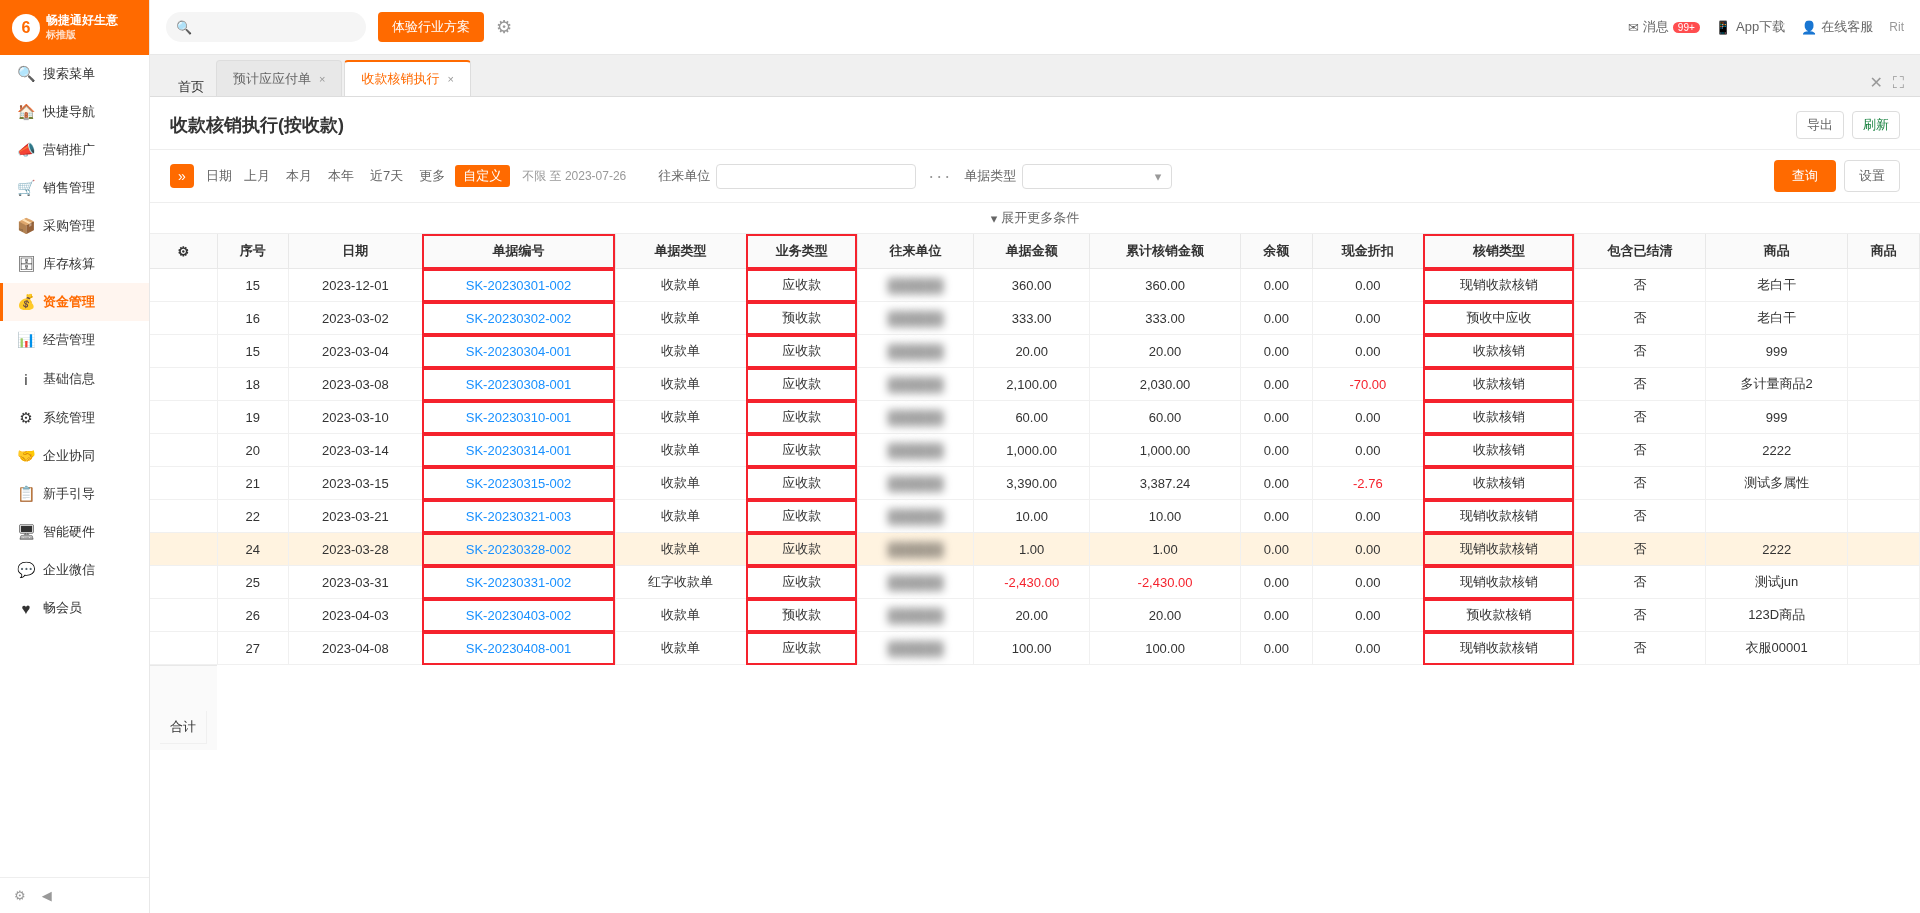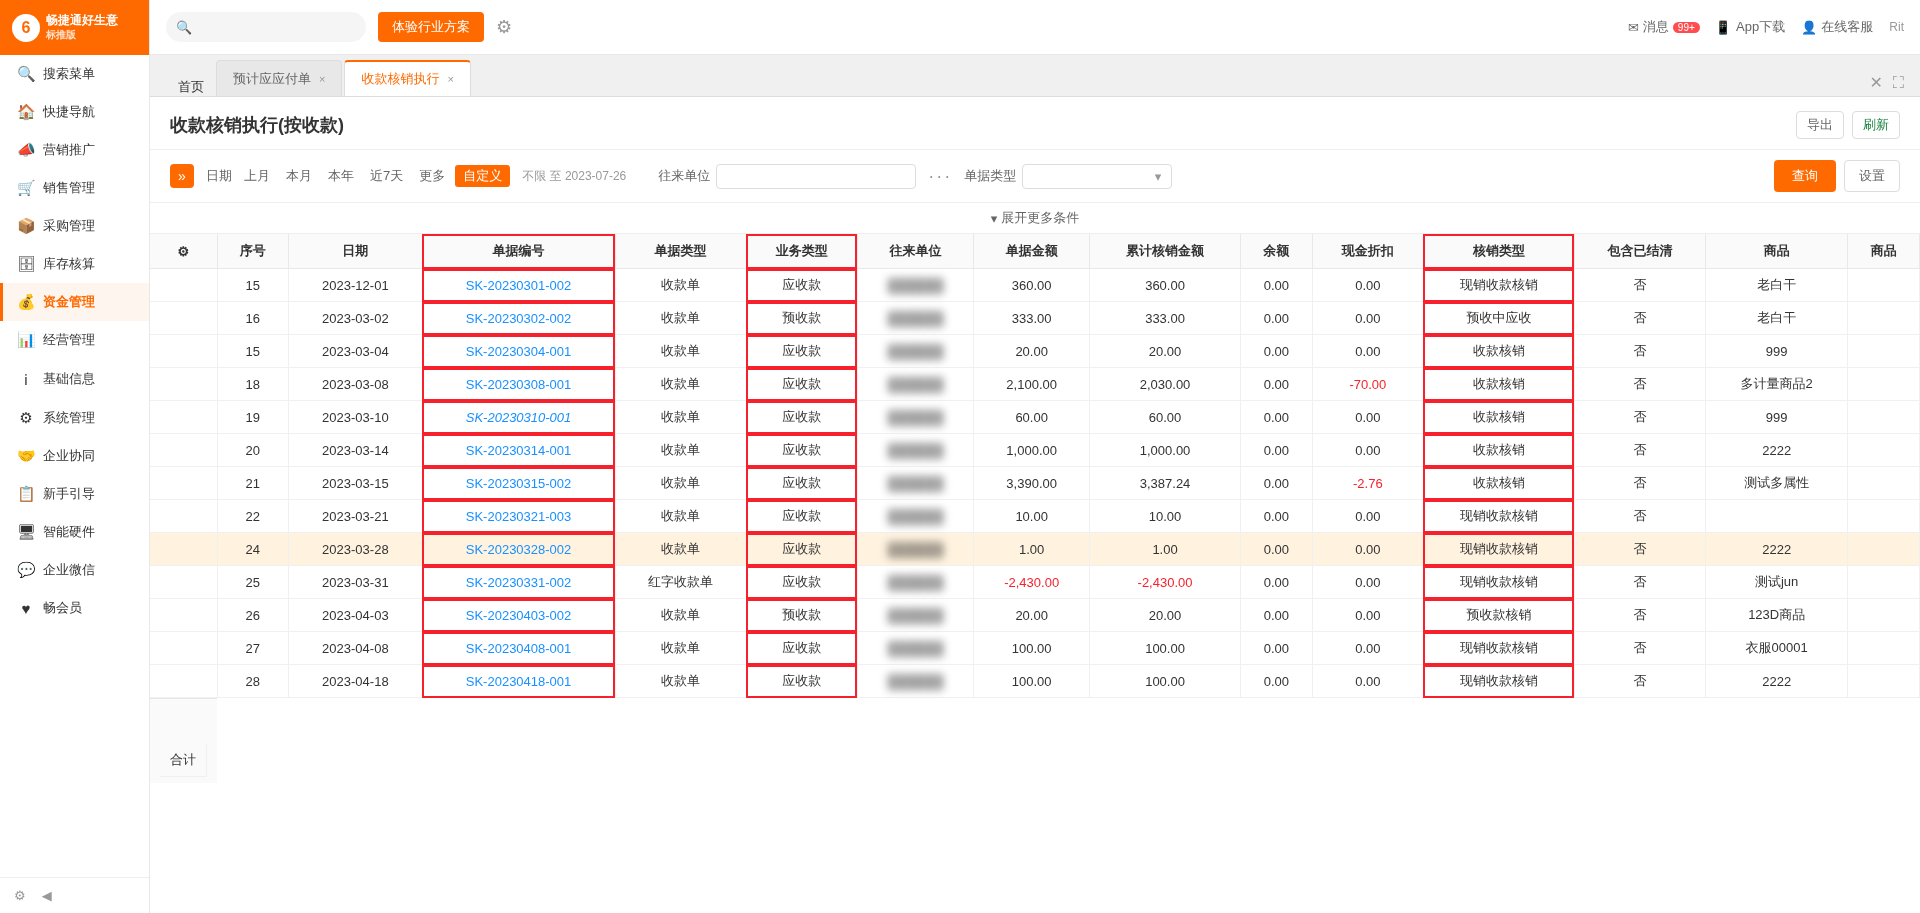--- a/index.html
+++ b/index.html
@@ -497,21 +497,21 @@
               <td style="color: rgb(245, 34, 45);">-70.00</td>
               <td style="outline: rgb(245, 34, 45) solid 2px; outline-offset: -2px;">收款核销</td>
               <td>否</td>
               <td>多计量商品2</td>
               <td></td>
             </tr>
             <tr>
               <td></td>
               <td>19</td>
               <td>2023-03-10</td>
-              <td style="outline: rgb(245, 34, 45) solid 2px; outline-offset: -2px; font-style: italic;"><a href="#" class="link-text">SK-20230310-001</a></td>
+              <td style="outline: rgb(245, 34, 45) solid 2px; outline-offset: -2px;"><a href="#" class="link-text">SK-20230310-001</a></td>
               <td>收款单</td>
               <td style="outline: rgb(245, 34, 45) solid 2px; outline-offset: -2px;">应收款</td>
               <td style="color: transparent; text-shadow: rgba(0, 0, 0, 0.4) 0px 0px 8px; user-select: none;">██████</td>
               <td>60.00</td>
               <td>60.00</td>
               <td>0.00</td>
               <td>0.00</td>
               <td style="outline: rgb(245, 34, 45) solid 2px; outline-offset: -2px;">收款核销</td>
               <td>否</td>
               <td>999</td>
@@ -627,37 +627,20 @@
               <td>收款单</td>
               <td style="outline: rgb(245, 34, 45) solid 2px; outline-offset: -2px;">应收款</td>
               <td style="color: transparent; text-shadow: rgba(0, 0, 0, 0.4) 0px 0px 8px; user-select: none;">██████</td>
               <td>100.00</td>
               <td>100.00</td>
               <td>0.00</td>
               <td>0.00</td>
               <td style="outline: rgb(245, 34, 45) solid 2px; outline-offset: -2px;">现销收款核销</td>
               <td>否</td>
               <td>衣服00001</td>
-              <td></td>
-            </tr>
-            <tr>
-              <td></td>
-              <td>28</td>
-              <td>2023-04-18</td>
-              <td style="outline: rgb(245, 34, 45) solid 2px; outline-offset: -2px;"><a href="#" class="link-text">SK-20230418-001</a></td>
-              <td>收款单</td>
-              <td style="outline: rgb(245, 34, 45) solid 2px; outline-offset: -2px;">应收款</td>
-              <td style="color: transparent; text-shadow: rgba(0, 0, 0, 0.4) 0px 0px 8px; user-select: none;">██████</td>
-              <td>100.00</td>
-              <td>100.00</td>
-              <td>0.00</td>
-              <td>0.00</td>
-              <td style="outline: rgb(245, 34, 45) solid 2px; outline-offset: -2px;">现销收款核销</td>
-              <td>否</td>
-              <td>2222</td>
               <td></td>
             </tr>
           </tbody>
         <tfoot>
           <tr class="table-footer">
             <td colspan="15" style="text-align:left;font-weight:500;padding:7px 10px;margin-top:39px;">合计</td>
           </tr>
         </tfoot>
       </table>
     </div>

